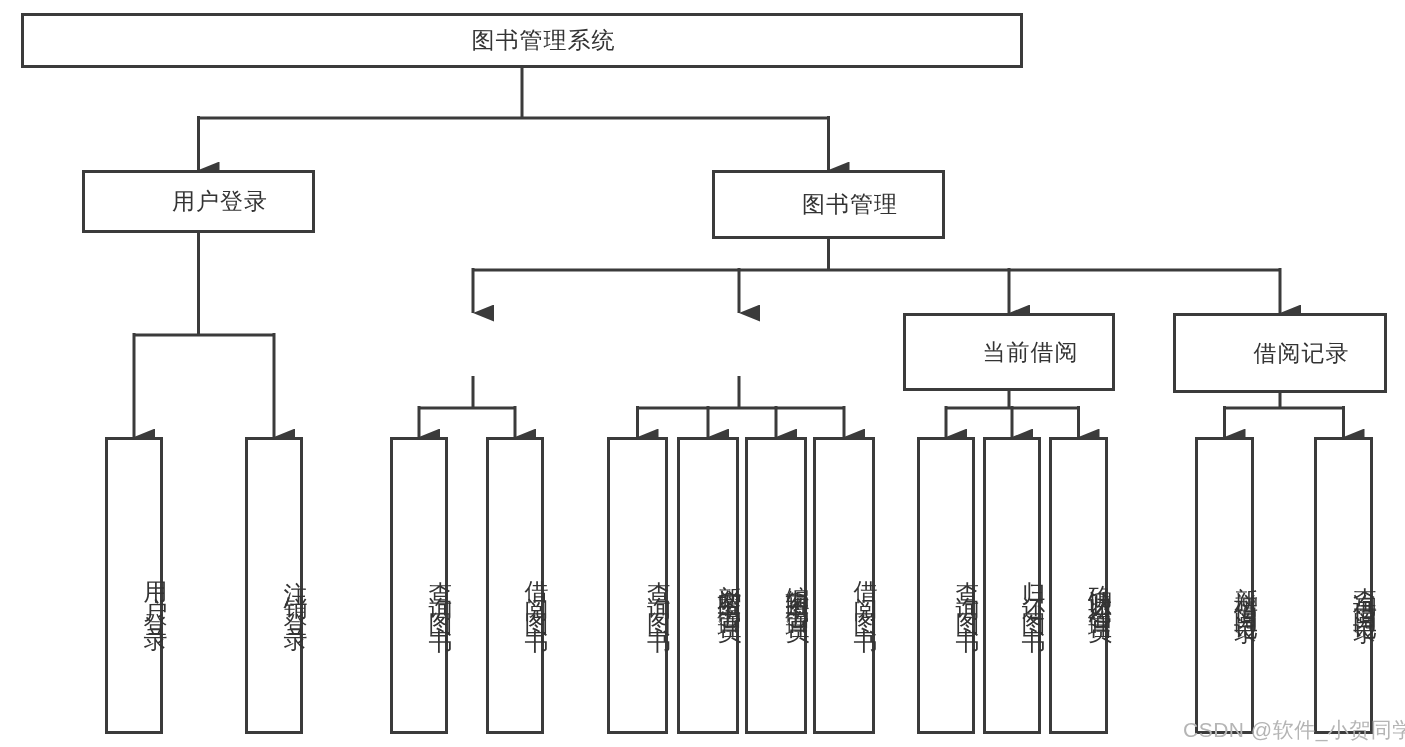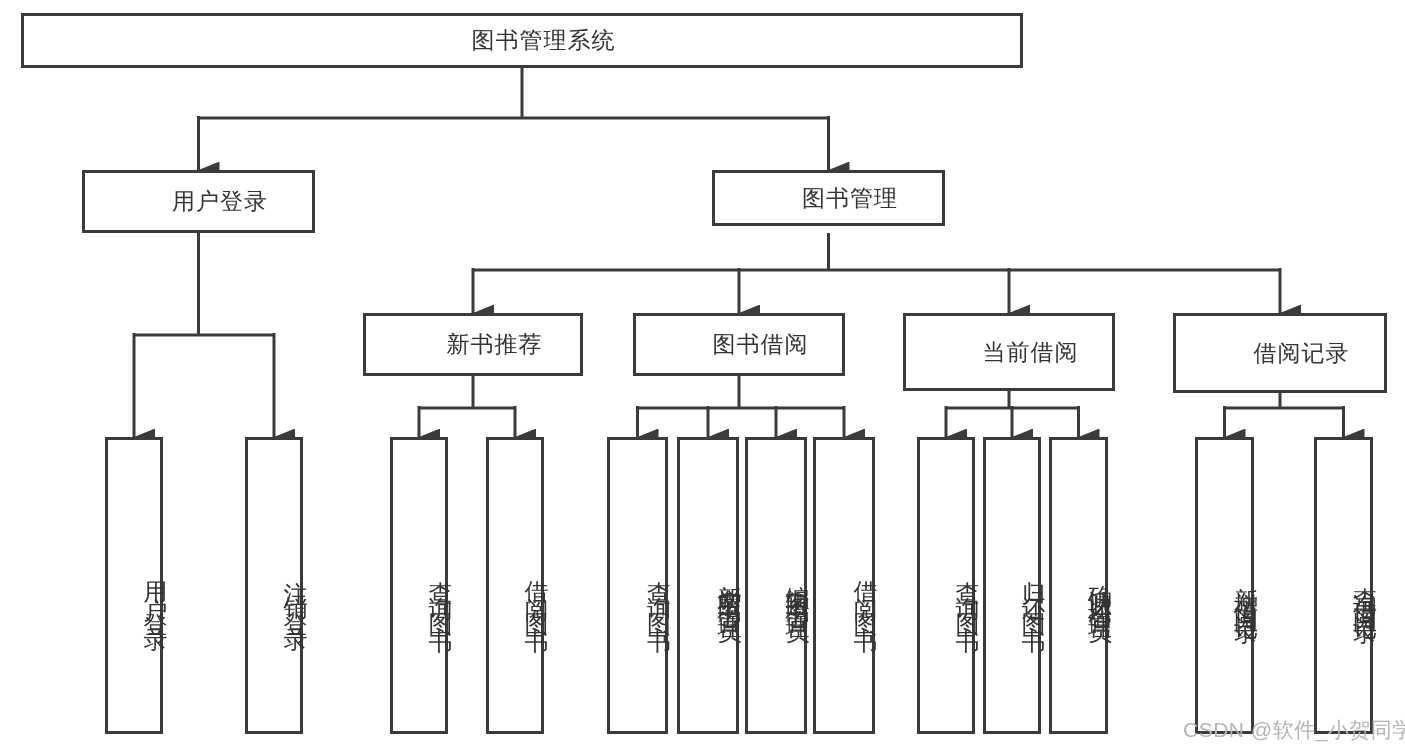--- a/index.html
+++ b/index.html
@@ -106,30 +106,24 @@
     </g>
   </svg>
 
   <div class="node" style="left:21px;top:13px;width:1002px;height:55px">
     <span class="lbl">图书管理系统</span>
   </div>
 
   <div class="node" style="left:82px;top:170px;width:233px;height:63px">
     <span class="lbl">用户登录</span>
   </div>
-  <div class="node" style="left:712px;top:170px;width:233px;height:56px">
+  <div class="node" style="left:712px;top:170px;width:233px;height:69px">
     <span class="lbl">图书管理</span>
   </div>
 
-  <div class="node" style="left:363px;top:313px;width:220px;height:63px">
-    <span class="lbl">新书推荐</span>
-  </div>
-  <div class="node" style="left:633px;top:313px;width:212px;height:63px">
-    <span class="lbl">图书借阅</span>
-  </div>
   <div class="node" style="left:903px;top:313px;width:212px;height:78px">
     <span class="lbl">当前借阅</span>
   </div>
   <div class="node" style="left:1173px;top:313px;width:214px;height:80px">
     <span class="lbl">借阅记录</span>
   </div>
 
   <div class="node leaf" style="left:105px;top:437px;width:58px;height:297px">
     <span class="lbl sp4">用户登录</span>
   </div>

